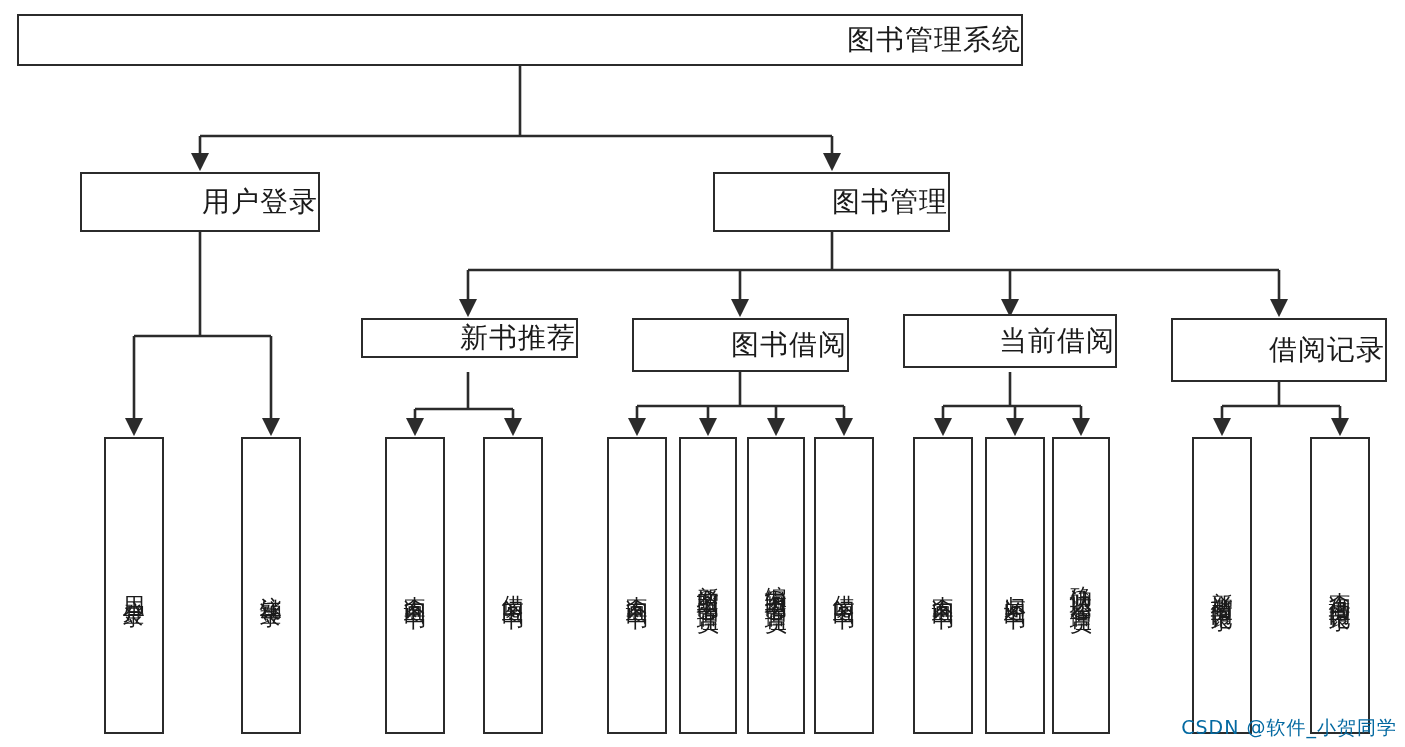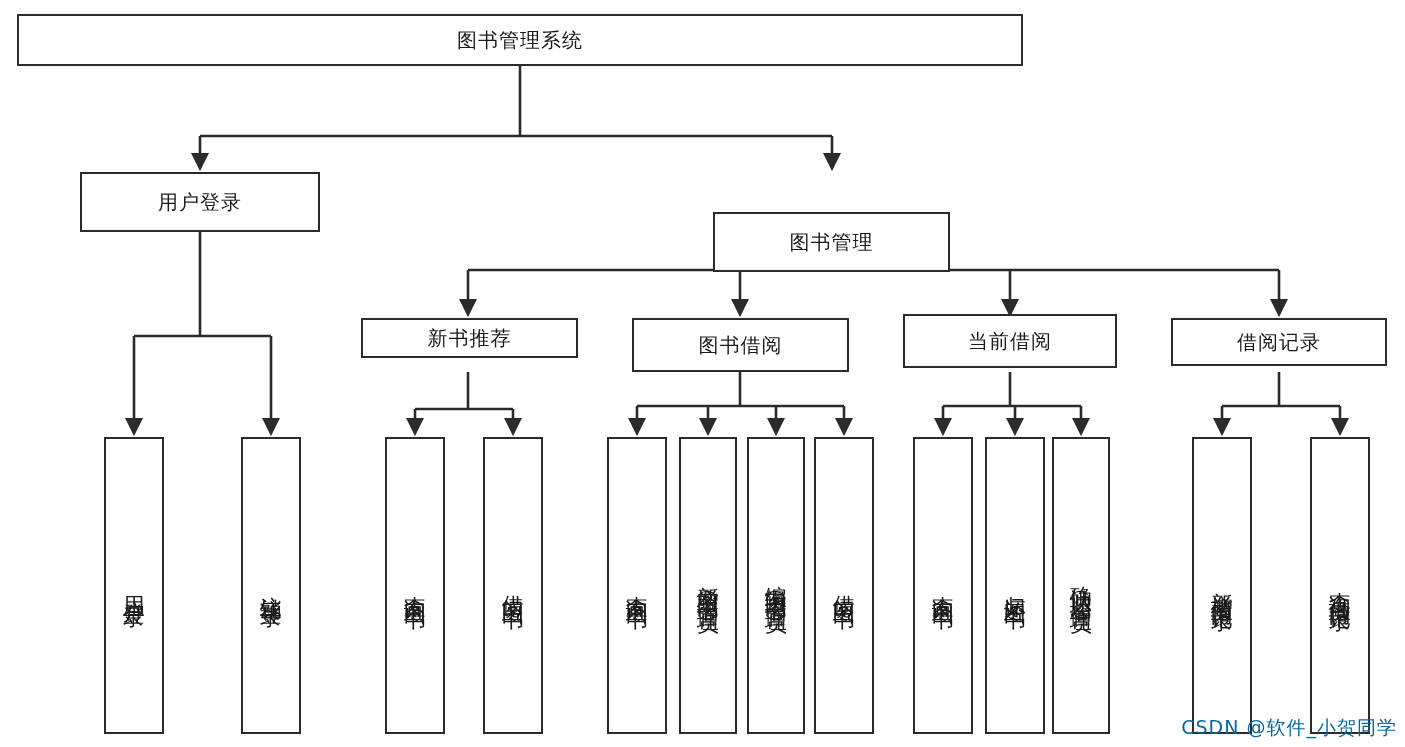--- a/index.html
+++ b/index.html
@@ -14,22 +14,23 @@
     box-sizing:border-box;
     background:#ffffff;
     border:2px solid #2b2b2b;
     display:flex;
     align-items:center;
     justify-content:center;
     color:#1a1a1a;
     line-height:1.15;
   }
   .node.h{
-    font-size:20px;
+    font-size:28px;
     letter-spacing:1px;
+    justify-content:flex-end;
   }
   .node.leaf{
     font-size:22px;
     writing-mode:vertical-rl;
     text-orientation:upright;
     letter-spacing:4px;
     padding-top:4px;
     padding-bottom:4px;
     white-space:nowrap;
   }
@@ -104,34 +105,34 @@
     </g>
   </svg>
 
   <div class="node h" style="left:17px;top:14px;width:1006px;height:52px;">
     <span>图书管理系统</span>
   </div>
 
   <div class="node h" style="left:80px;top:172px;width:240px;height:60px;">
     <span>用户登录</span>
   </div>
-  <div class="node h" style="left:713px;top:172px;width:237px;height:60px;margin-top:40px;">
+  <div class="node h" style="left:713px;top:172px;width:237px;height:60px;">
     <span>图书管理</span>
   </div>
 
   <div class="node h" style="left:361px;top:318px;width:217px;height:40px;">
     <span>新书推荐</span>
   </div>
   <div class="node h" style="left:632px;top:318px;width:217px;height:54px;">
     <span>图书借阅</span>
   </div>
   <div class="node h" style="left:903px;top:314px;width:214px;height:54px;">
     <span>当前借阅</span>
   </div>
-  <div class="node h" style="left:1171px;top:318px;width:216px;height:48px;">
+  <div class="node h" style="left:1171px;top:318px;width:216px;height:64px;">
     <span>借阅记录</span>
   </div>
 
   <div class="node leaf" style="left:104px;top:437px;width:60px;height:297px;">
     <span class="vtext">用户登录</span>
   </div>
   <div class="node leaf" style="left:241px;top:437px;width:60px;height:297px;">
     <span class="vtext">注销登录</span>
   </div>
 

